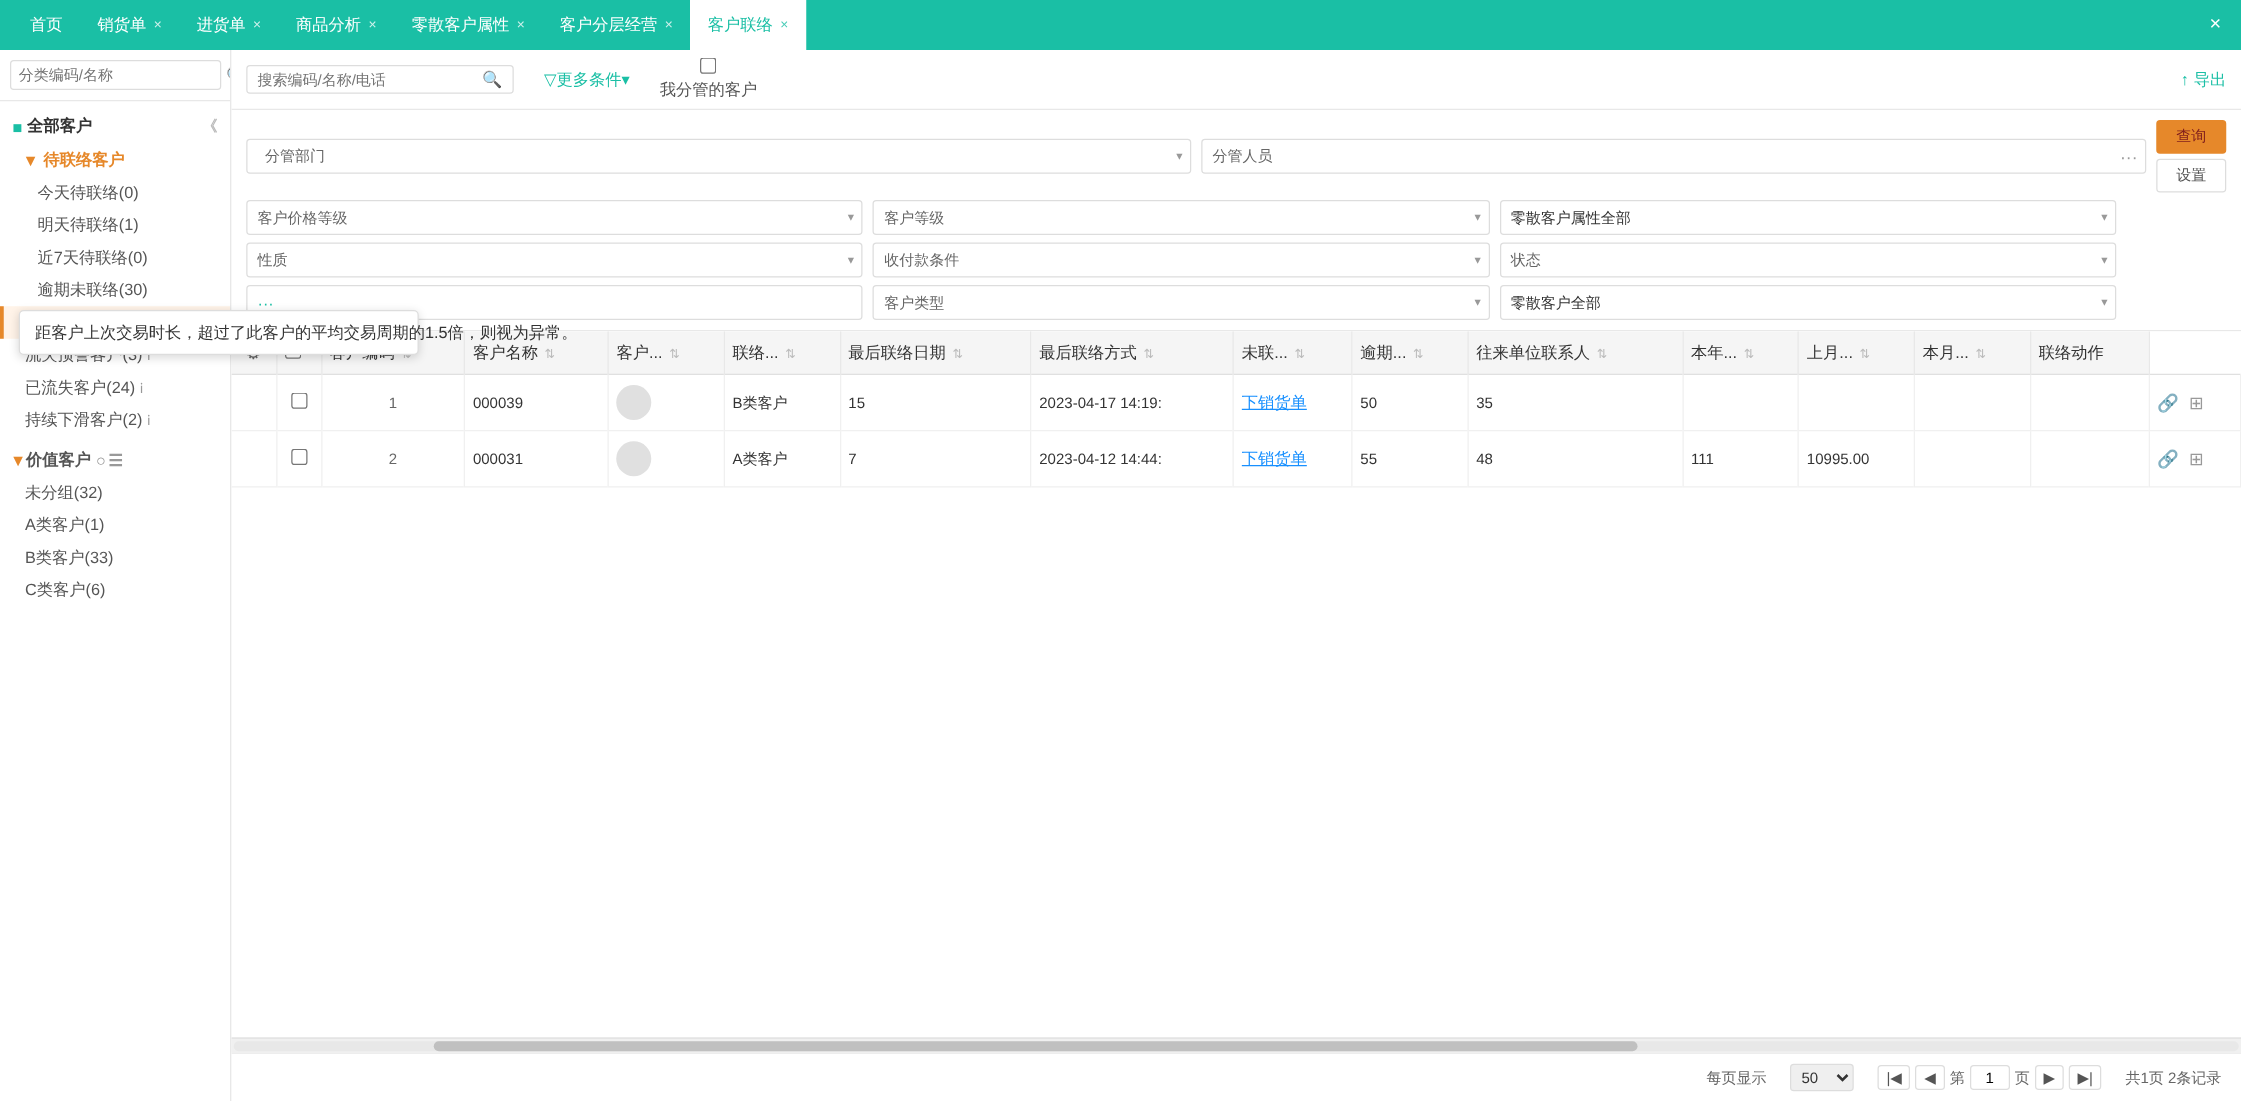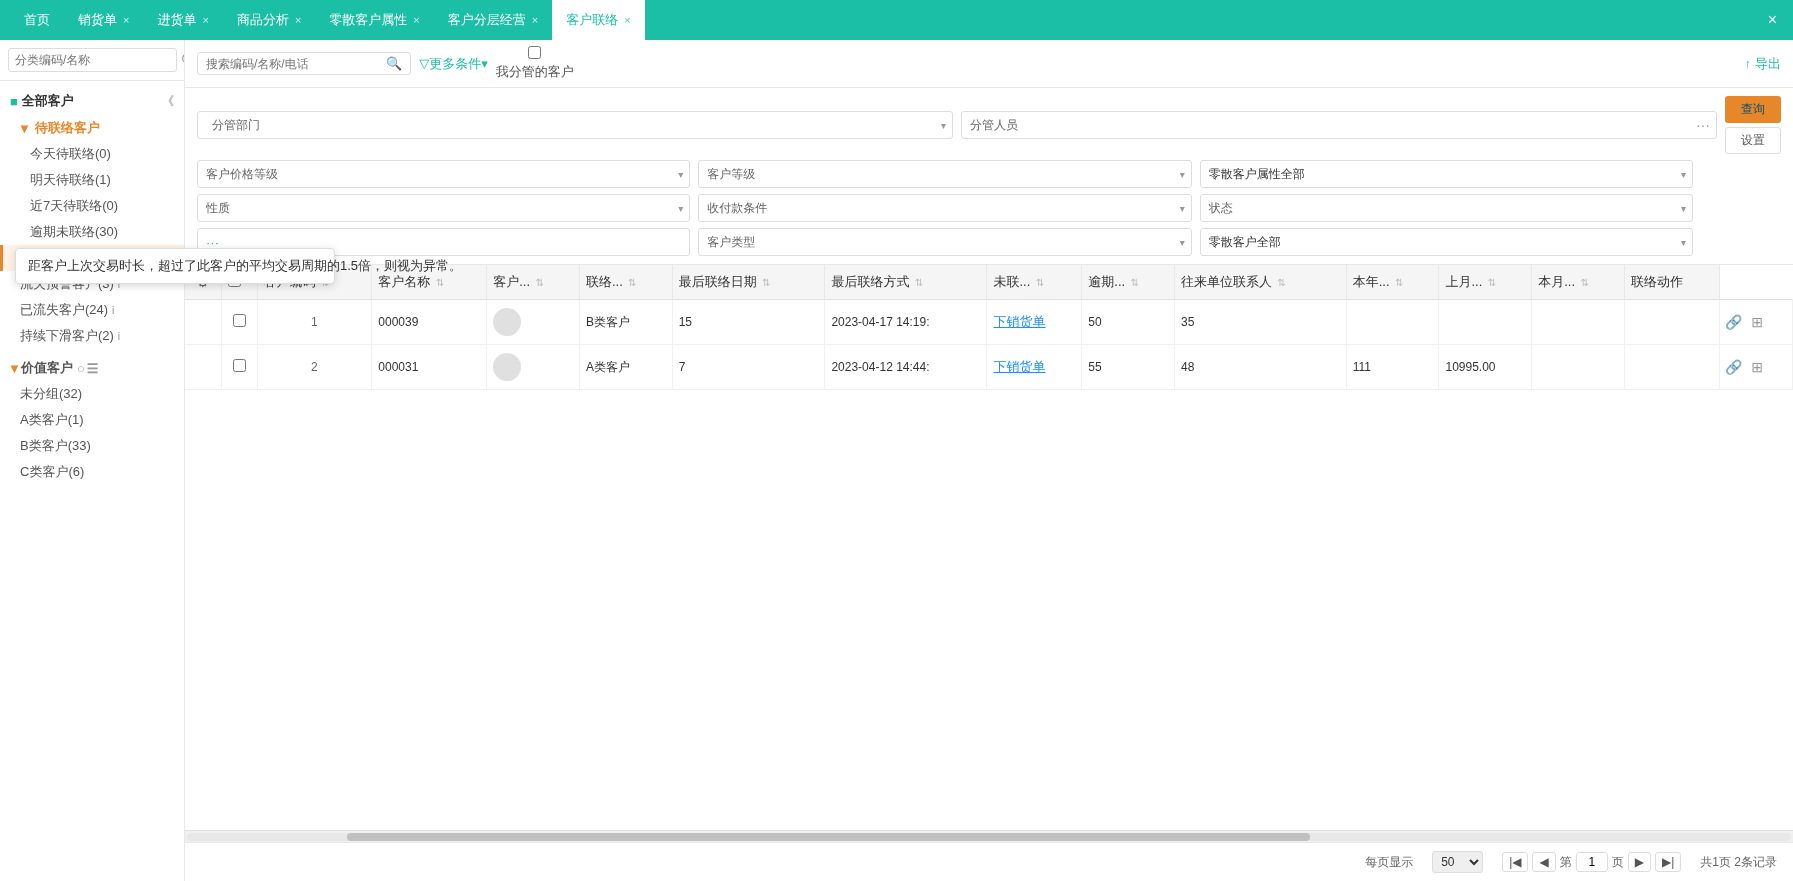--- a/index.html
+++ b/index.html
@@ -116,21 +116,21 @@
     .content-area {
       flex: 1; display: flex; flex-direction: column;
       overflow: hidden; background: #f5f5f5;
     }
 
     
     .filter-bar {
       background: white;
       border-bottom: 1px solid #e8e8e8;
       padding: 6px 12px;
-      display: flex; align-items: center; gap: 8px;
+      display: flex; align-items: center; gap: 24px;
     }
     .filter-search {
       display: flex; align-items: center;
       border: 1px solid #ddd; border-radius: 3px;
       padding: 3px 8px; background: white;
     }
     .filter-search input {
       border: none; outline: none; font-size: 12px; width: 160px;
     }
     .filter-search .search-icon { color: #1abfa5; cursor: pointer; }
@@ -168,21 +168,21 @@
     .filter-cell .label {
       color: #666; white-space: nowrap; font-size: 12px; min-width: 60px;
     }
     .filter-cell .dropdown-arrow {
       position: absolute; right: 6px; color: #999; font-size: 10px;
     }
     .filter-actions {
       display: flex; flex-direction: column; gap: 4px;
     }
     .query-btn {
-      background: #e6882a; color: #0c4a6e; border: none;
+      background: #e6882a; color: #7f1d1d; border: none;
       padding: 5px 16px; border-radius: 3px; cursor: pointer;
       font-size: 12px;
     }
     .settings-btn {
       background: white; color: #555; border: 1px solid #ddd;
       padding: 4px 12px; border-radius: 3px; cursor: pointer;
       font-size: 12px;
     }
     .filter-cell .dots {
       position: absolute; right: 6px; color: #999; font-size: 14px;

